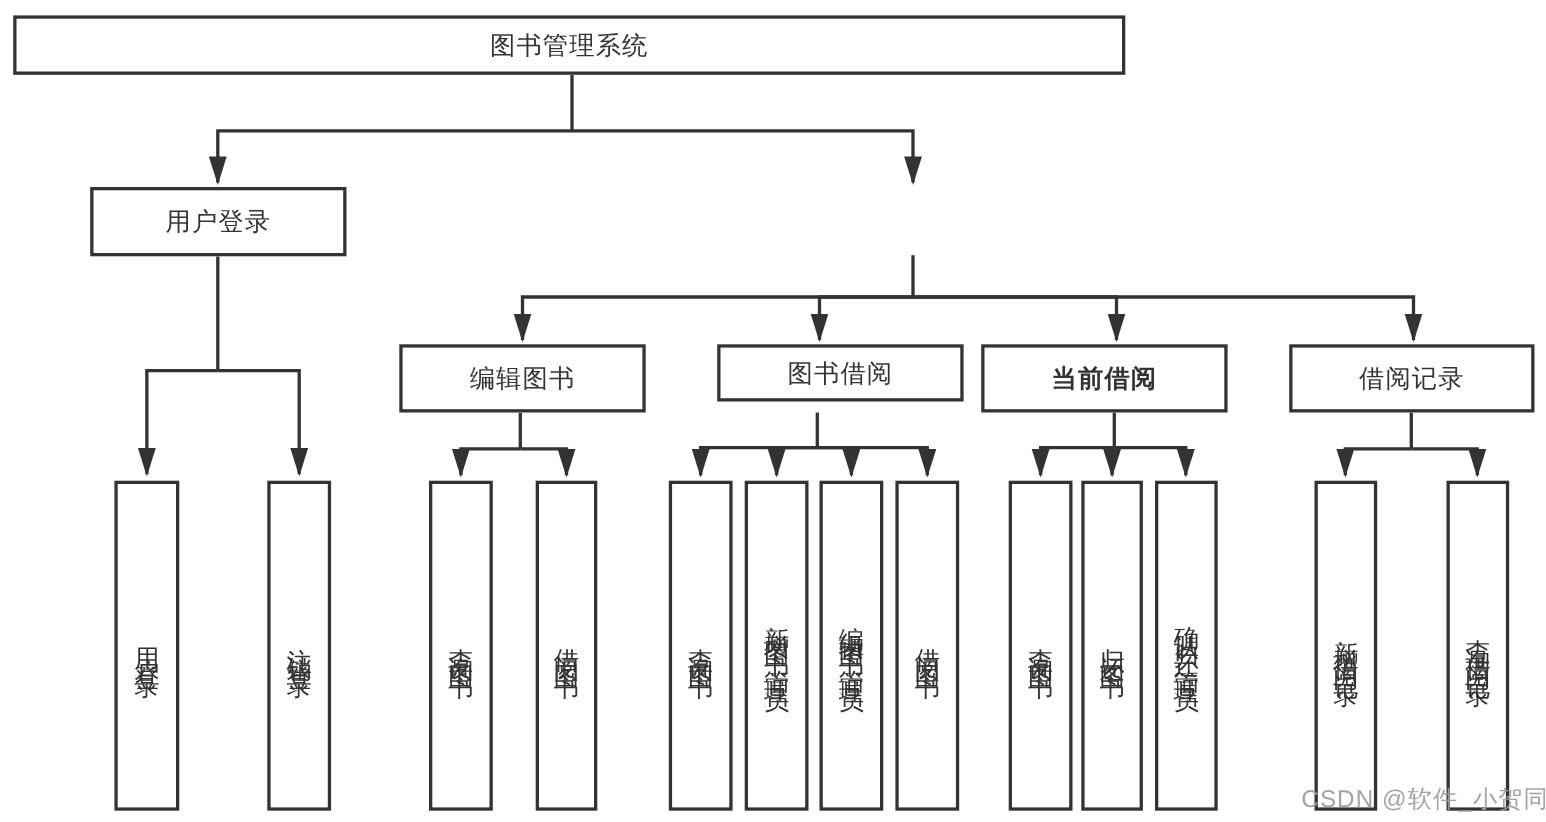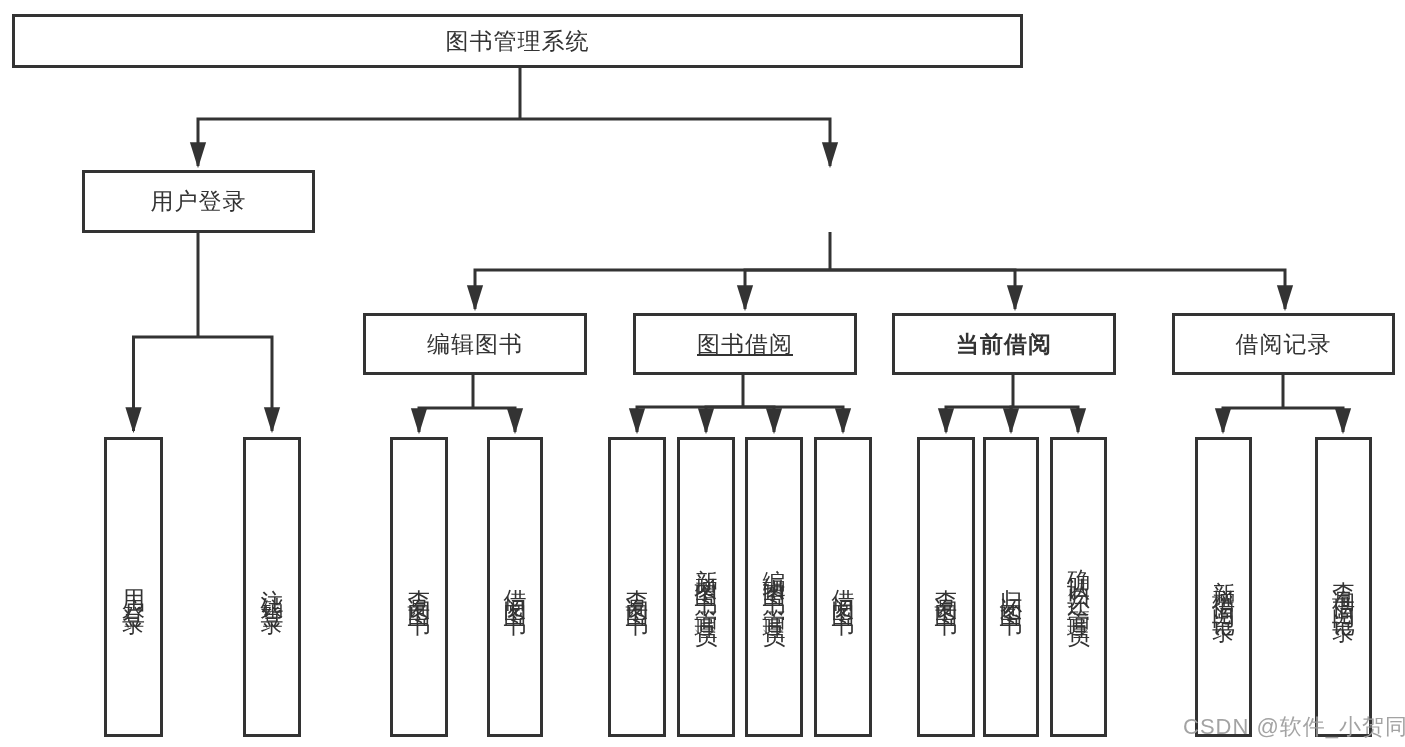--- a/index.html
+++ b/index.html
@@ -85,21 +85,21 @@
       <path d="M1283 408 H1223 V432" marker-end="url(#arrow)"></path>
       <path d="M1283 408 H1343 V432" marker-end="url(#arrow)"></path>
     </g>
   </svg>
 
   <div class="node h-node" style="left:12px; top:14px; width:1011px; height:54px;">图书管理系统</div>
 
   <div class="node h-node" style="left:82px; top:170px; width:233px; height:63px;">用户登录</div>
 
   <div class="node h-node" style="left:363px; top:313px; width:224px; height:62px;">编辑图书</div>
-  <div class="node h-node" style="left:633px; top:313px; width:224px; height:62px;text-decoration:underline;">图书借阅</div>
+  <div class="node h-node" style="left:652px; top:313px; width:224px; height:52px;">图书借阅</div>
   <div class="node h-node" style="left:892px; top:313px; width:224px; height:62px;font-weight:bold;">当前借阅</div>
   <div class="node h-node" style="left:1172px; top:313px; width:223px; height:62px;">借阅记录</div>
 
   <div class="node v-node" style="left:104px; top:437px; width:59px; height:300px;">用户登录</div>
   <div class="node v-node" style="left:243px; top:437px; width:58px; height:300px;">注销登录</div>
 
   <div class="node v-node" style="left:390px; top:437px; width:58px; height:300px;">查询图书</div>
   <div class="node v-node" style="left:487px; top:437px; width:56px; height:300px;">借阅图书</div>
 
   <div class="node v-node" style="left:608px; top:437px; width:58px; height:300px;">查询图书</div>

